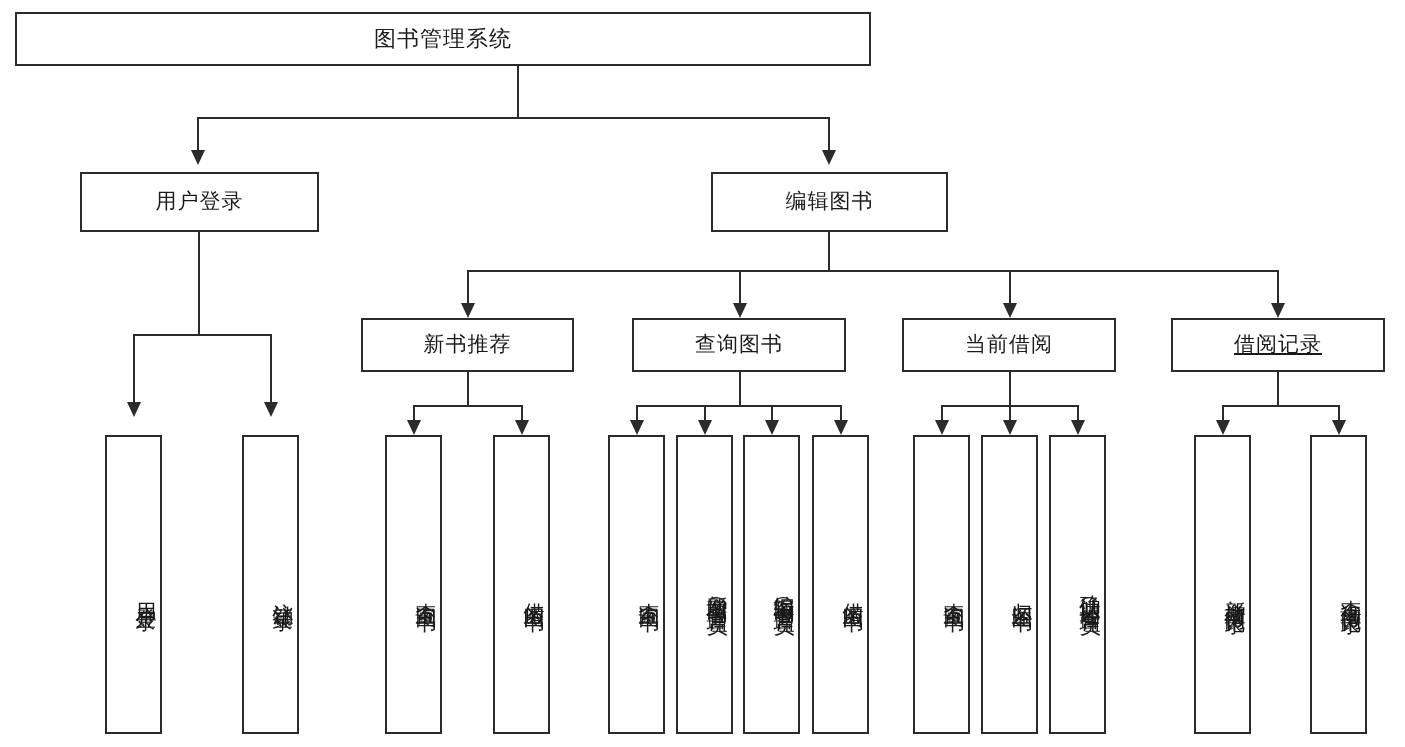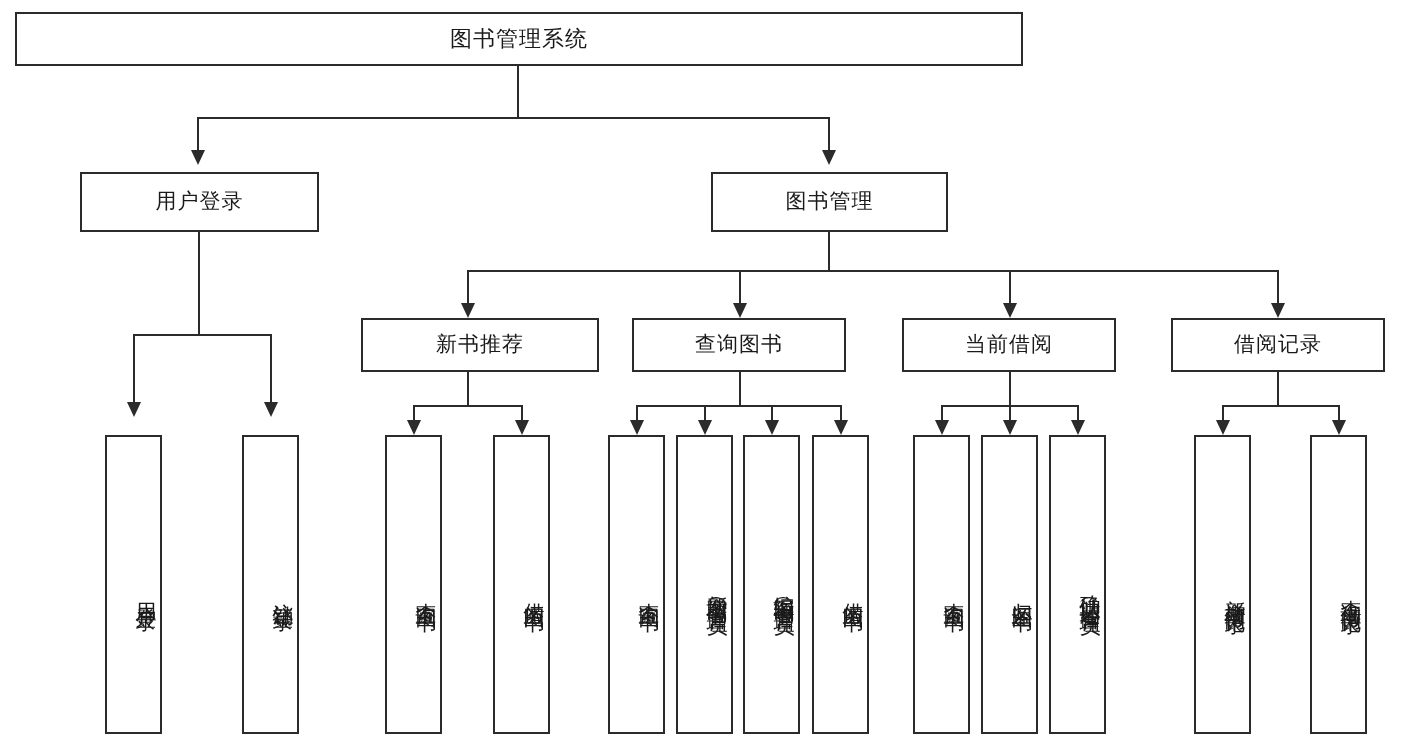--- a/index.html
+++ b/index.html
@@ -74,39 +74,39 @@
     letter-spacing:0.5px;
     white-space:nowrap;
     font-family:"DejaVu Sans","Liberation Sans",sans-serif;
   }
 </style>
 </head>
 <body>
 
 <div id="canvas">
 
-  <div class="node root horiz" style="left:15px;top:12px;width:1008px;height:54px;">
+  <div class="node root horiz" style="left:15px;top:12px;width:856px;height:54px;">
     <span>图书管理系统</span>
   </div>
 
   <div class="seg vline" style="left:517px;top:66px;height:52px;"></div>
 
   <div class="seg hline" style="left:197px;top:117px;width:633px;"></div>
 
   <div class="seg vline" style="left:197px;top:117px;height:35px;"></div>
   <div class="arrow" style="left:191px;top:150px;"></div>
 
   <div class="seg vline" style="left:828px;top:117px;height:35px;"></div>
   <div class="arrow" style="left:822px;top:150px;"></div>
 
   <div class="node horiz" style="left:80px;top:172px;width:239px;height:60px;">
     <span>用户登录</span>
   </div>
   <div class="node horiz" style="left:711px;top:172px;width:237px;height:60px;">
-    <span>图书管理</span>
+    <span>编辑图书</span>
   </div>
 
   <div class="seg vline" style="left:198px;top:232px;height:103px;"></div>
   <div class="seg hline" style="left:133px;top:334px;width:139px;"></div>
   <div class="seg vline" style="left:133px;top:334px;height:70px;"></div>
   <div class="arrow" style="left:127px;top:402px;"></div>
   <div class="seg vline" style="left:270px;top:334px;height:70px;"></div>
   <div class="arrow" style="left:264px;top:402px;"></div>
 
   <div class="seg vline" style="left:828px;top:232px;height:39px;"></div>
@@ -117,30 +117,30 @@
 
   <div class="seg vline" style="left:739px;top:270px;height:35px;"></div>
   <div class="arrow" style="left:733px;top:303px;"></div>
 
   <div class="seg vline" style="left:1009px;top:270px;height:35px;"></div>
   <div class="arrow" style="left:1003px;top:303px;"></div>
 
   <div class="seg vline" style="left:1277px;top:270px;height:35px;"></div>
   <div class="arrow" style="left:1271px;top:303px;"></div>
 
-  <div class="node horiz" style="left:361px;top:318px;width:238px;height:54px;">
+  <div class="node horiz" style="left:361px;top:318px;width:213px;height:54px;">
     <span>新书推荐</span>
   </div>
   <div class="node horiz" style="left:632px;top:318px;width:214px;height:54px;">
     <span>查询图书</span>
   </div>
   <div class="node horiz" style="left:902px;top:318px;width:214px;height:54px;align-items:center;">
     <span>当前借阅</span>
   </div>
-  <div class="node horiz" style="left:1171px;top:318px;width:214px;height:54px;">
+  <div class="node horiz" style="left:1171px;top:318px;width:214px;height:54px;text-decoration:underline;">
     <span>借阅记录</span>
   </div>
 
   <div class="seg vline" style="left:467px;top:372px;height:34px;"></div>
   <div class="seg hline" style="left:413px;top:405px;width:110px;"></div>
   <div class="seg vline" style="left:413px;top:405px;height:18px;"></div>
   <div class="arrow" style="left:407px;top:420px;"></div>
   <div class="seg vline" style="left:521px;top:405px;height:18px;"></div>
   <div class="arrow" style="left:515px;top:420px;"></div>
 

